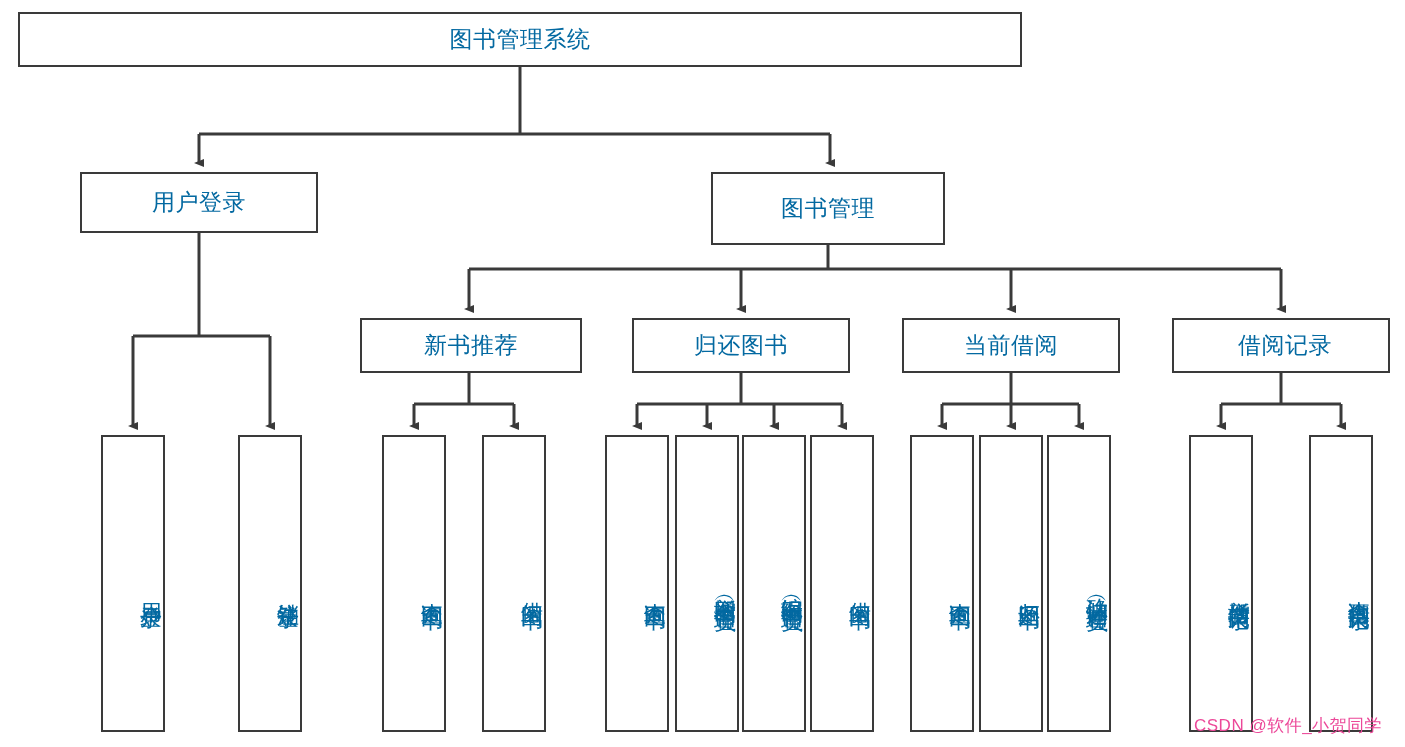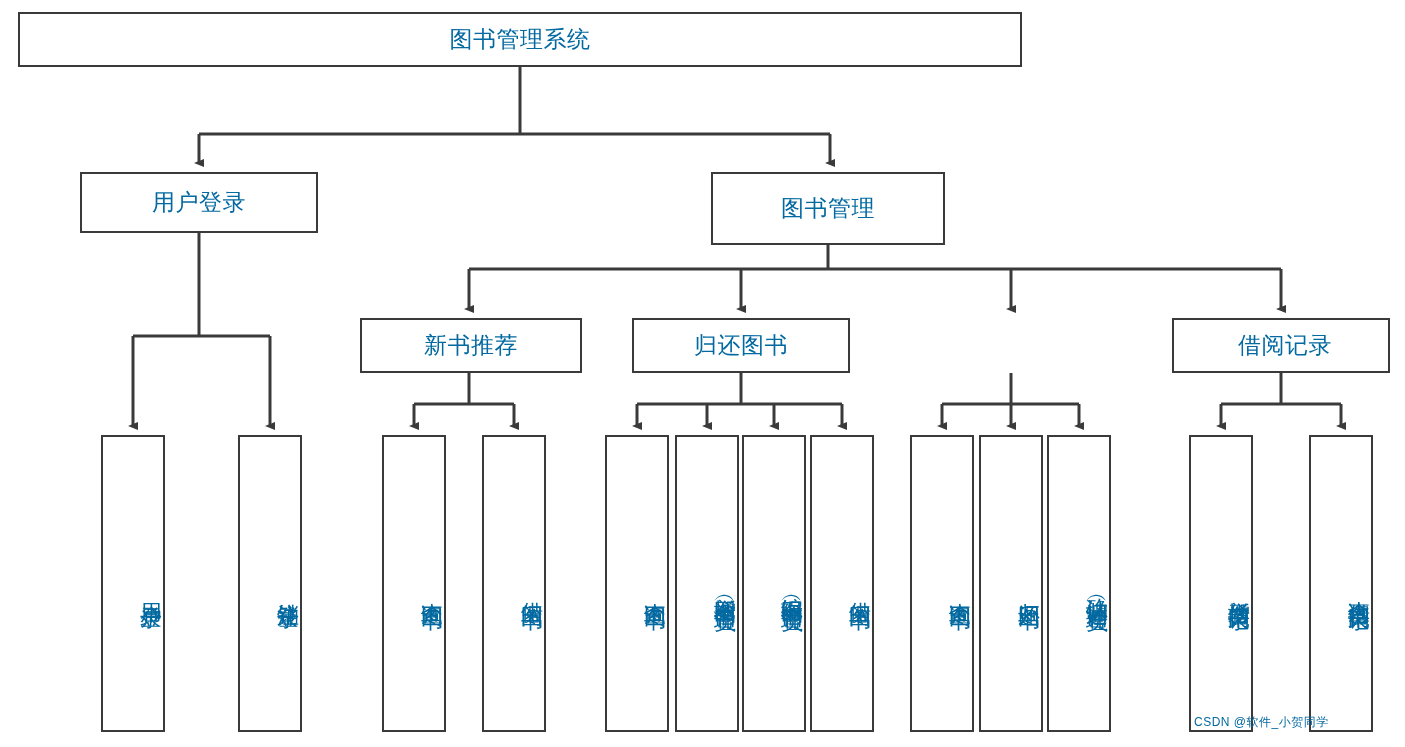--- a/index.html
+++ b/index.html
@@ -48,22 +48,22 @@
     justify-content: center;
     padding-top: 10px;
   }
   .node.vert .vlabel {
     writing-mode: vertical-rl;
     text-orientation: upright;
     line-height: 1.05;
   }
   .watermark {
     position: absolute;
-    color: #0369a1;
-    font-size: 12px;
+    color: #ec4899;
+    font-size: 17px;
     white-space: nowrap;
     letter-spacing: 0.5px;
   }
 </style>
 </head>
 <body>
 
 <div id="canvas">
 
   <svg id="edges" viewBox="0 0 1405 747" xmlns="http://www.w3.org/2000/svg">
@@ -129,20 +129,23 @@
   </div>
 
   <div class="node horiz" style="left:360px; top:318px; width:222px; height:55px;text-align:right;">
     <span>新书推荐</span>
   </div>
 
   <div class="node horiz" style="left:632px; top:318px; width:218px; height:55px;">
     <span>归还图书</span>
   </div>
 
+  <div class="node horiz" style="left:902px; top:318px; width:218px; height:55px;">
+    <span>当前借阅</span>
+  </div>
 
   <div class="node horiz" style="left:1172px; top:318px; width:218px; height:55px;padding-left:8px;">
     <span>借阅记录</span>
   </div>
 
   <div class="node vert" style="left:101px; top:435px; width:64px; height:297px;">
     <span class="vlabel">用户登录</span>
   </div>
 
   <div class="node vert" style="left:238px; top:435px; width:64px; height:297px;">

